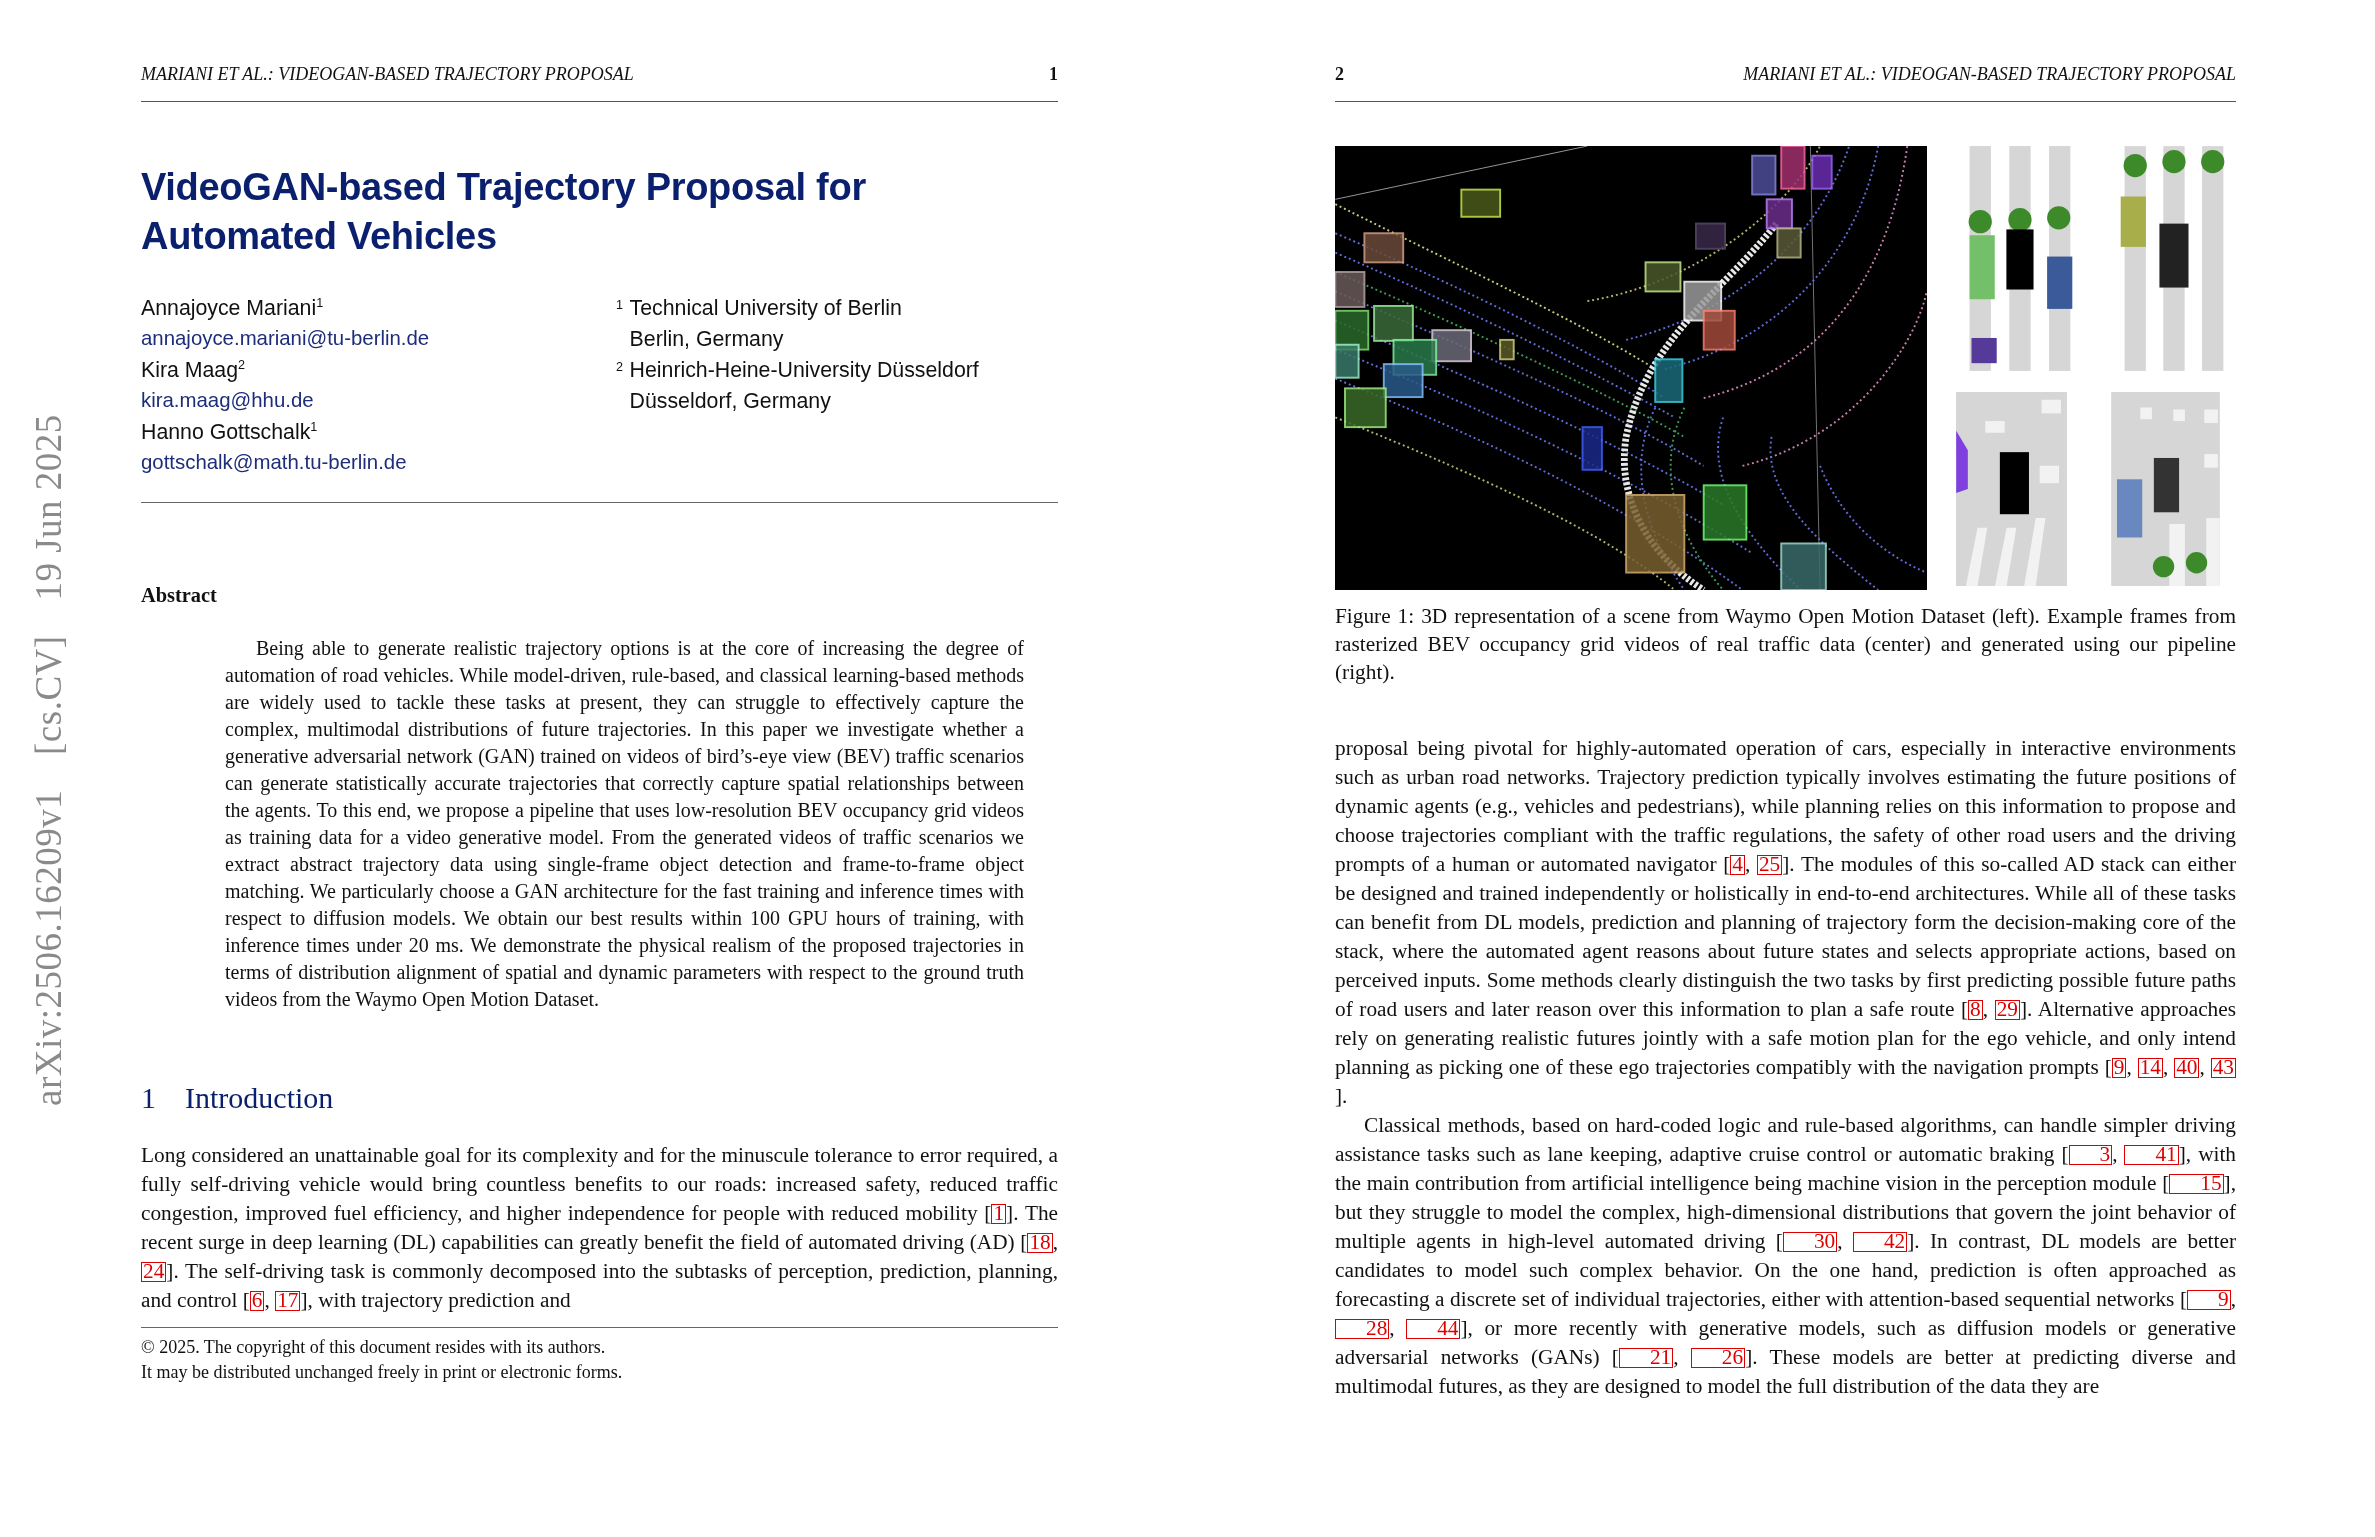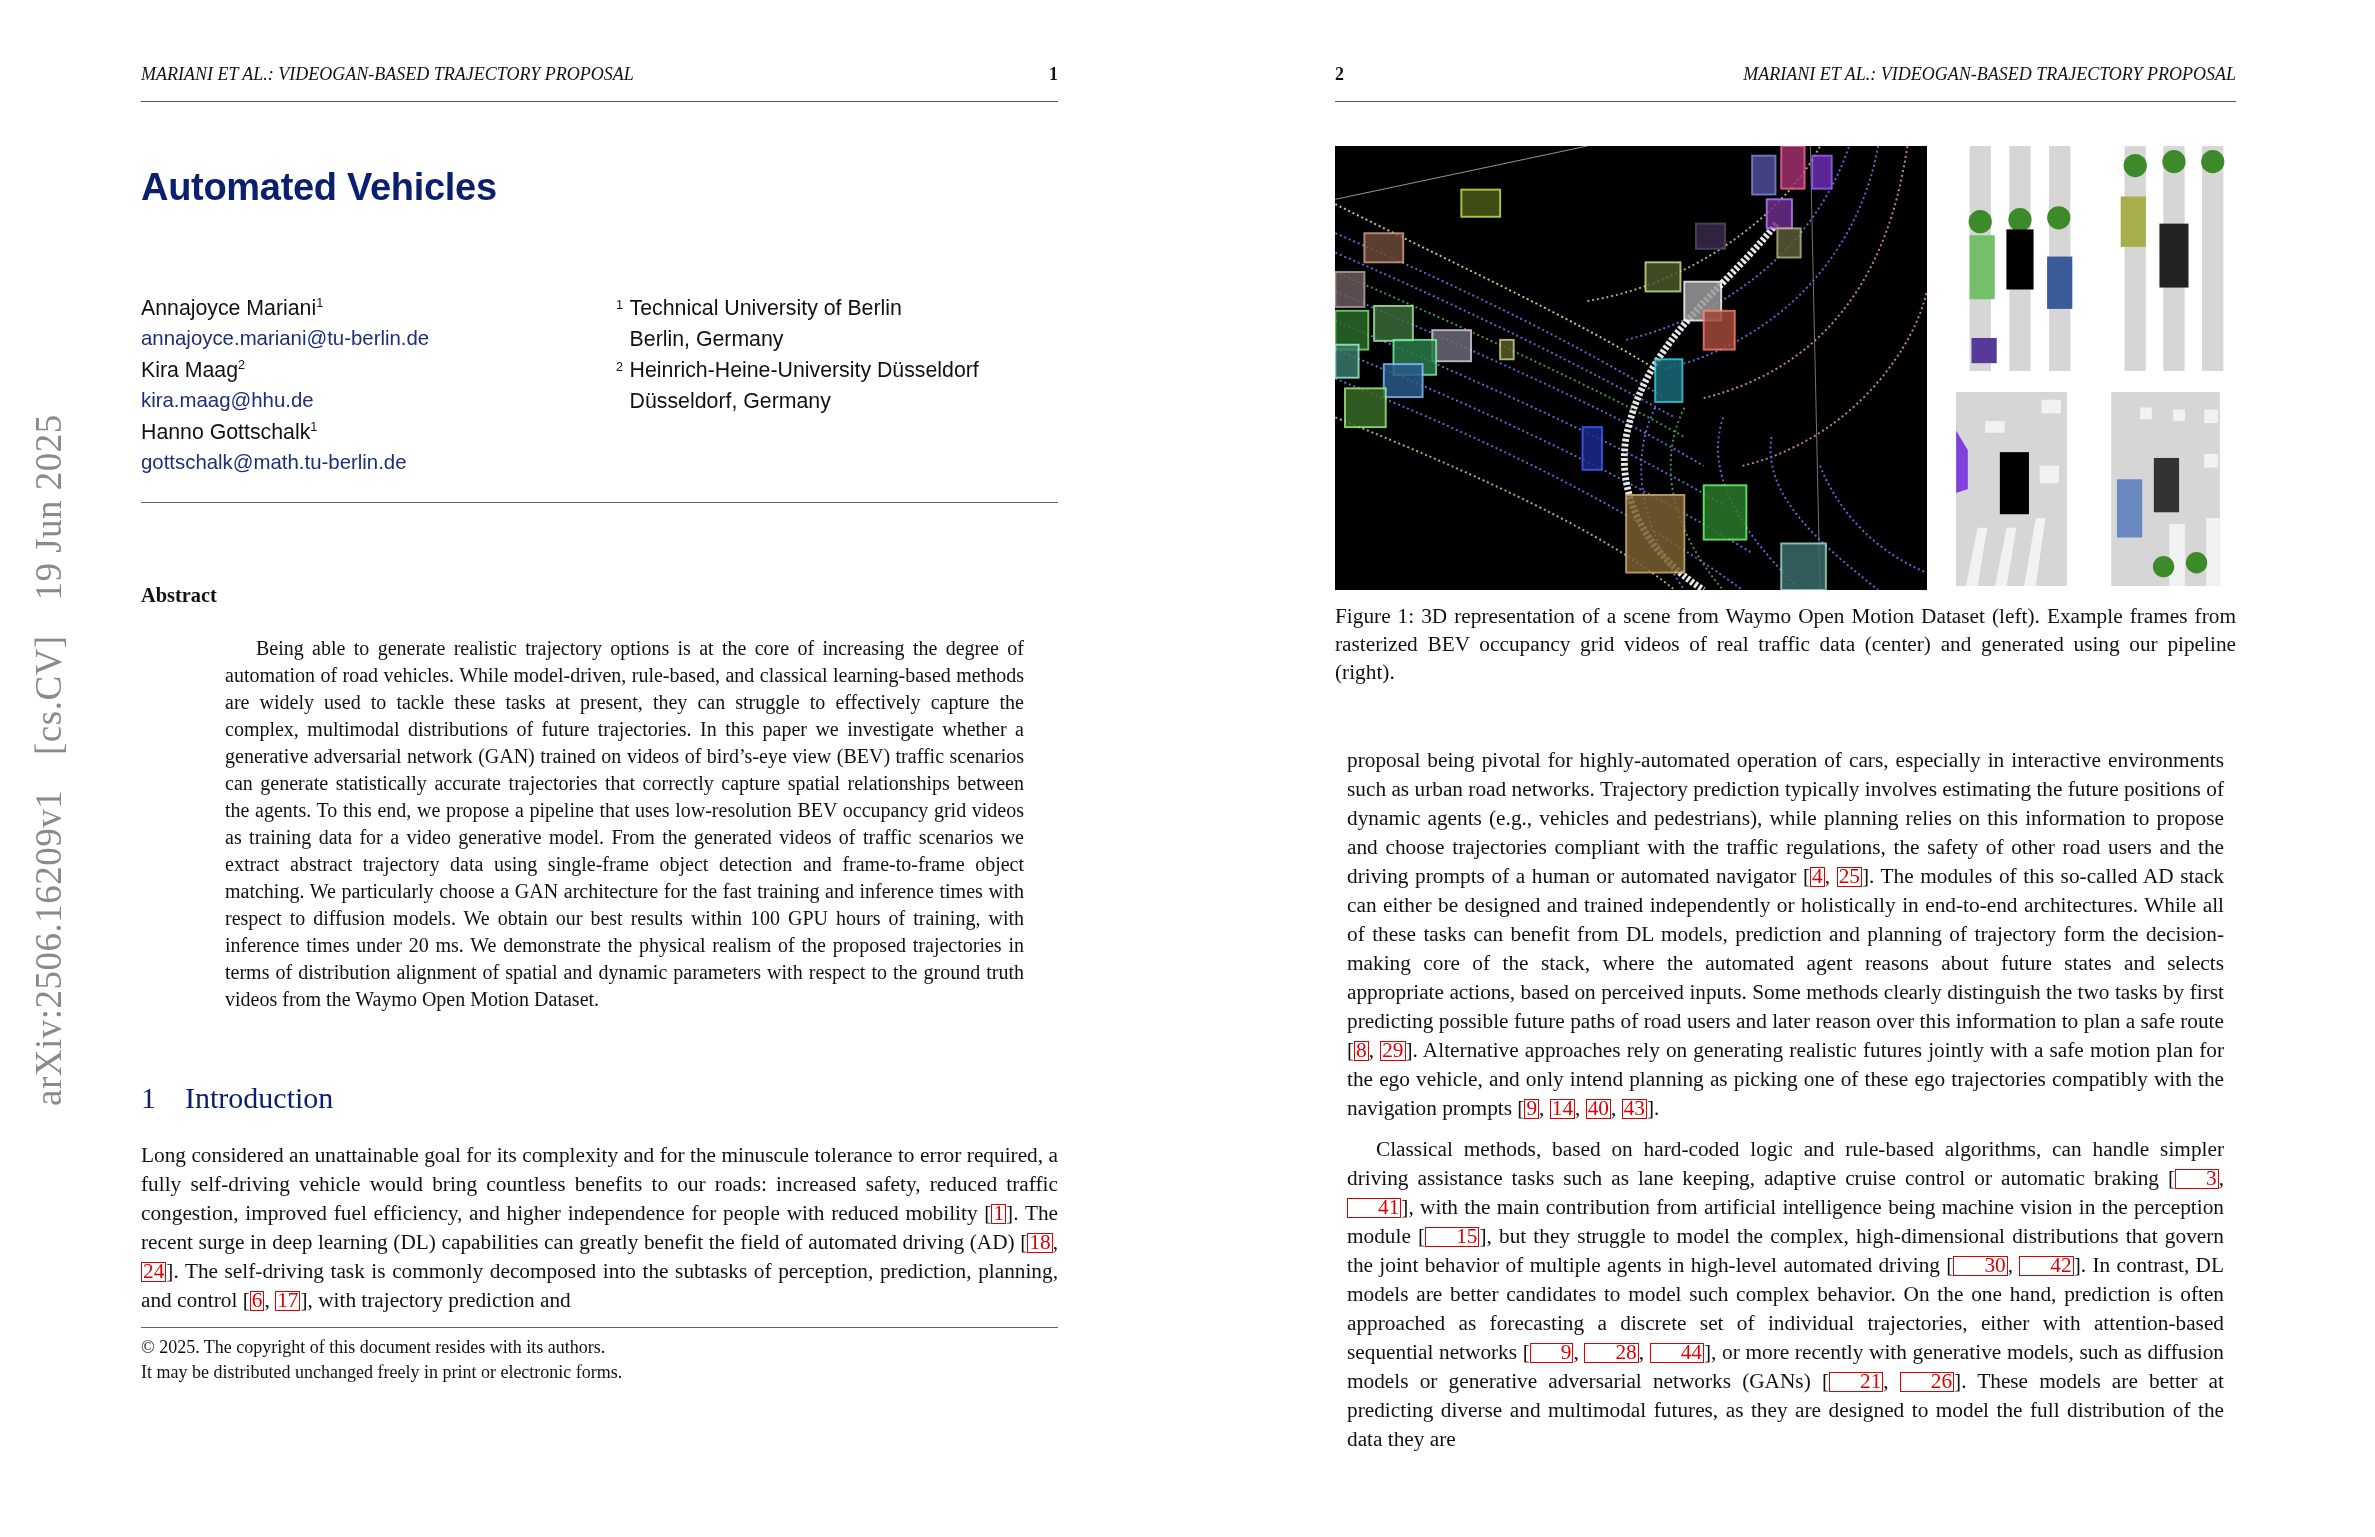--- a/index.html
+++ b/index.html
@@ -55,39 +55,40 @@
 
   .footer-rule { position: absolute; top: 1327px; left: 0; width: 917px; border-top: 1.9px solid #666; }
   .copyright { position: absolute; top: 1335px; left: 0; font-size: 18px; line-height: 25px; }
 
   
   .figure { position: absolute; top: 146px; left: 0; width: 901px; height: 446px; }
   .fig-scene { position: absolute; left: 0; top: 0; width: 592px; height: 444px; background: #000; overflow: hidden; }
   .fig-panel { position: absolute; background: #fff; overflow: hidden; }
   .caption { position: absolute; top: 602px; left: 0; width: 901px; font-size: 21.3px; line-height: 28px; text-align: justify; }
   .right-text { position: absolute; top: 734px; left: 0; width: 901px; }
-  .right-text p { margin: 12px; }
+  .right-text p { margin: 0; }
   .right-text p.indent { text-indent: 29px; }
 </style>
 </head>
 <body>
 
 <div class="arxiv-side">
   <span>arXiv:2506.16209v1</span>
   <span>[cs.CV]</span>
   <span>19 Jun 2025</span>
 </div>
 
 <div class="page page-left">
   <div class="running-head">
     <span>MARIANI ET AL.: VIDEOGAN-BASED TRAJECTORY PROPOSAL</span>
     <span class="pnum">1</span>
   </div>
 
   <div class="title">
+    <div>VideoGAN-based Trajectory Proposal for</div>
     <div>Automated Vehicles</div>
   </div>
 
   <div class="authors">
     <div class="author-name"><span>Annajoyce Mariani</span><sup>1</sup></div>
     <div class="author-email">annajoyce.mariani@tu-berlin.de</div>
     <div class="author-name"><span>Kira Maag</span><sup>2</sup></div>
     <div class="author-email">kira.maag@hhu.de</div>
     <div class="author-name"><span>Hanno Gottschalk</span><sup>1</sup></div>
     <div class="author-email">gottschalk@math.tu-berlin.de</div>

